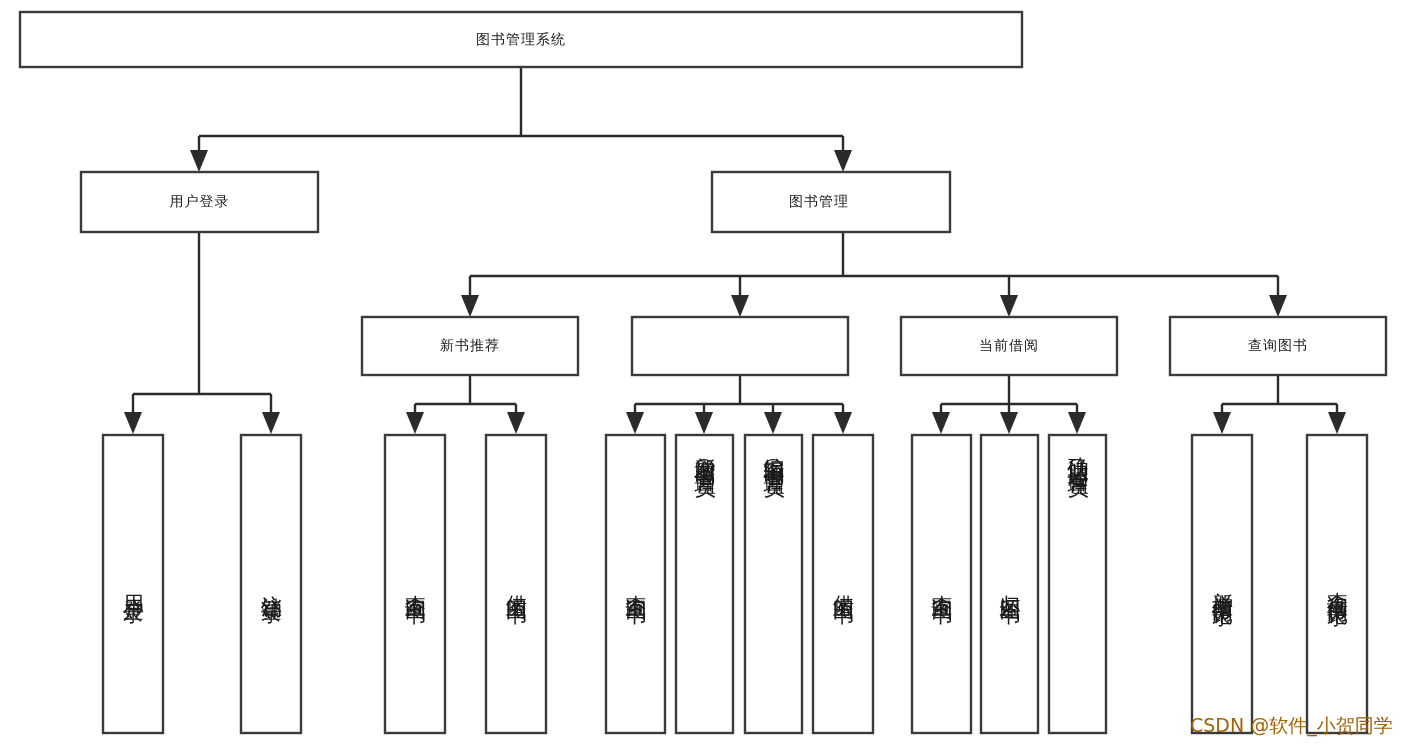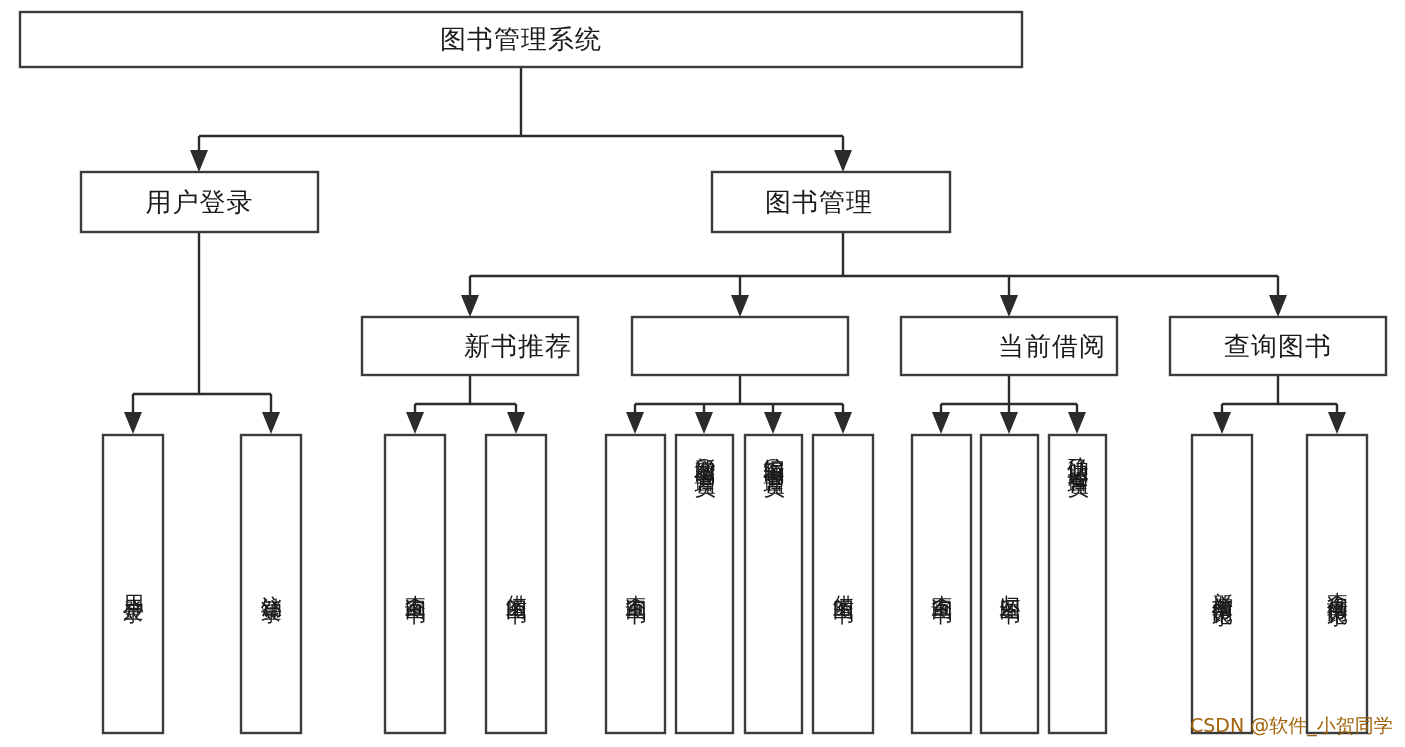--- a/index.html
+++ b/index.html
@@ -60,21 +60,21 @@
   }
   .hlabel-wrap {
     position: absolute;
     display: flex;
     align-items: center;
     justify-content: center;
     pointer-events: none;
   }
   .hlabel-text {
     font-family: Liberation Serif, serif;
-    font-size: 26px;
+    font-size: 14px;
     color: #1a1a1a;
     white-space: nowrap;
     letter-spacing: 1px;
   }
   .watermark {
     position: absolute;
     font-family: "DejaVu Sans", "Liberation Sans", sans-serif;
     font-size: 19px;
     color: #a16207;
     white-space: nowrap;
@@ -186,26 +186,26 @@
   </div>
 
   <div class="hlabel-wrap" style="left:81px; top:172px; width:237px; height:60px;">
     <span class="hlabel-text">用户登录</span>
   </div>
 
   <div class="hlabel-wrap" style="left:712px; top:172px; width:190px; height:60px;margin-left:12px;">
     <span class="hlabel-text">图书管理</span>
   </div>
 
-  <div class="hlabel-wrap" style="left:362px; top:317px; width:216px; height:58px;padding-left:48px;">
+  <div class="hlabel-wrap" style="left:362px; top:317px; width:216px; height:58px;">
     <span class="hlabel-text">新书推荐</span>
   </div>
 
 
-  <div class="hlabel-wrap" style="left:944px; top:317px; width:216px; height:58px;">
+  <div class="hlabel-wrap" style="left:901px; top:317px; width:216px; height:58px;">
     <span class="hlabel-text">当前借阅</span>
   </div>
 
   <div class="hlabel-wrap" style="left:1170px; top:317px; width:216px; height:58px;">
     <span class="hlabel-text">查询图书</span>
   </div>
 
   <div class="vlabel-wrap" style="left:103px; top:435px; width:60px; height:298px;">
     <span class="vlabel-text">用户登录</span>
   </div>

